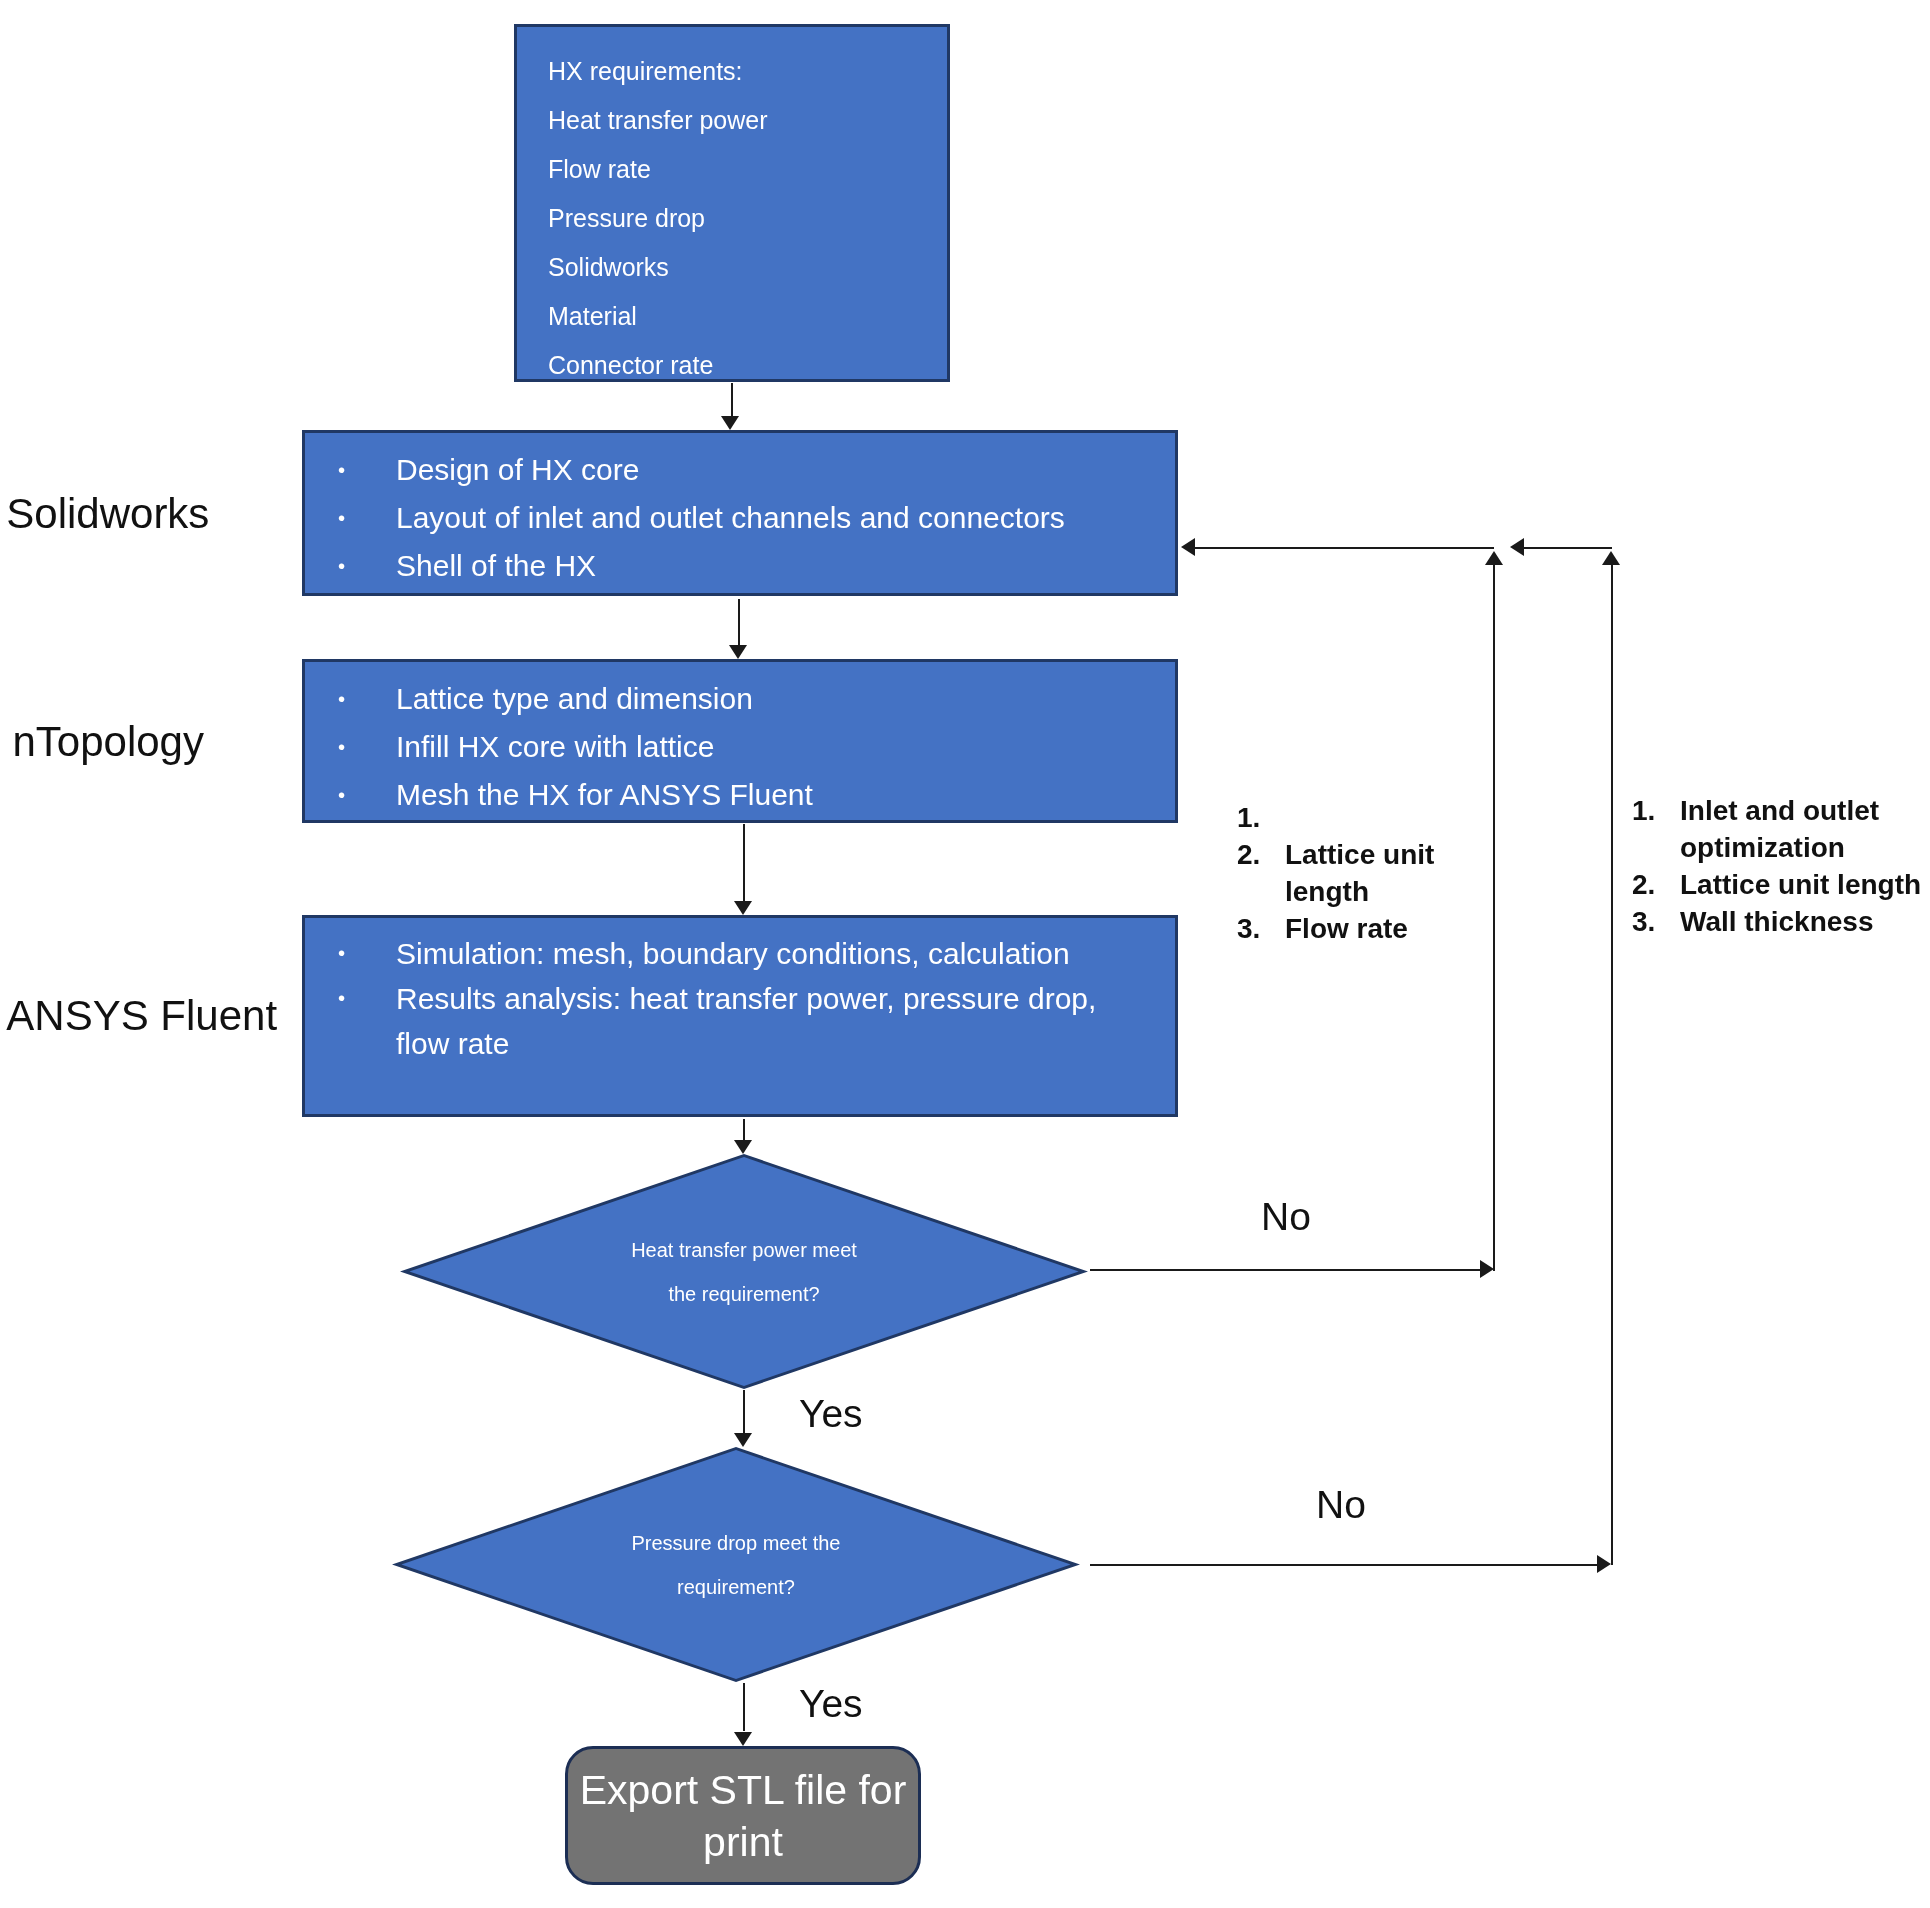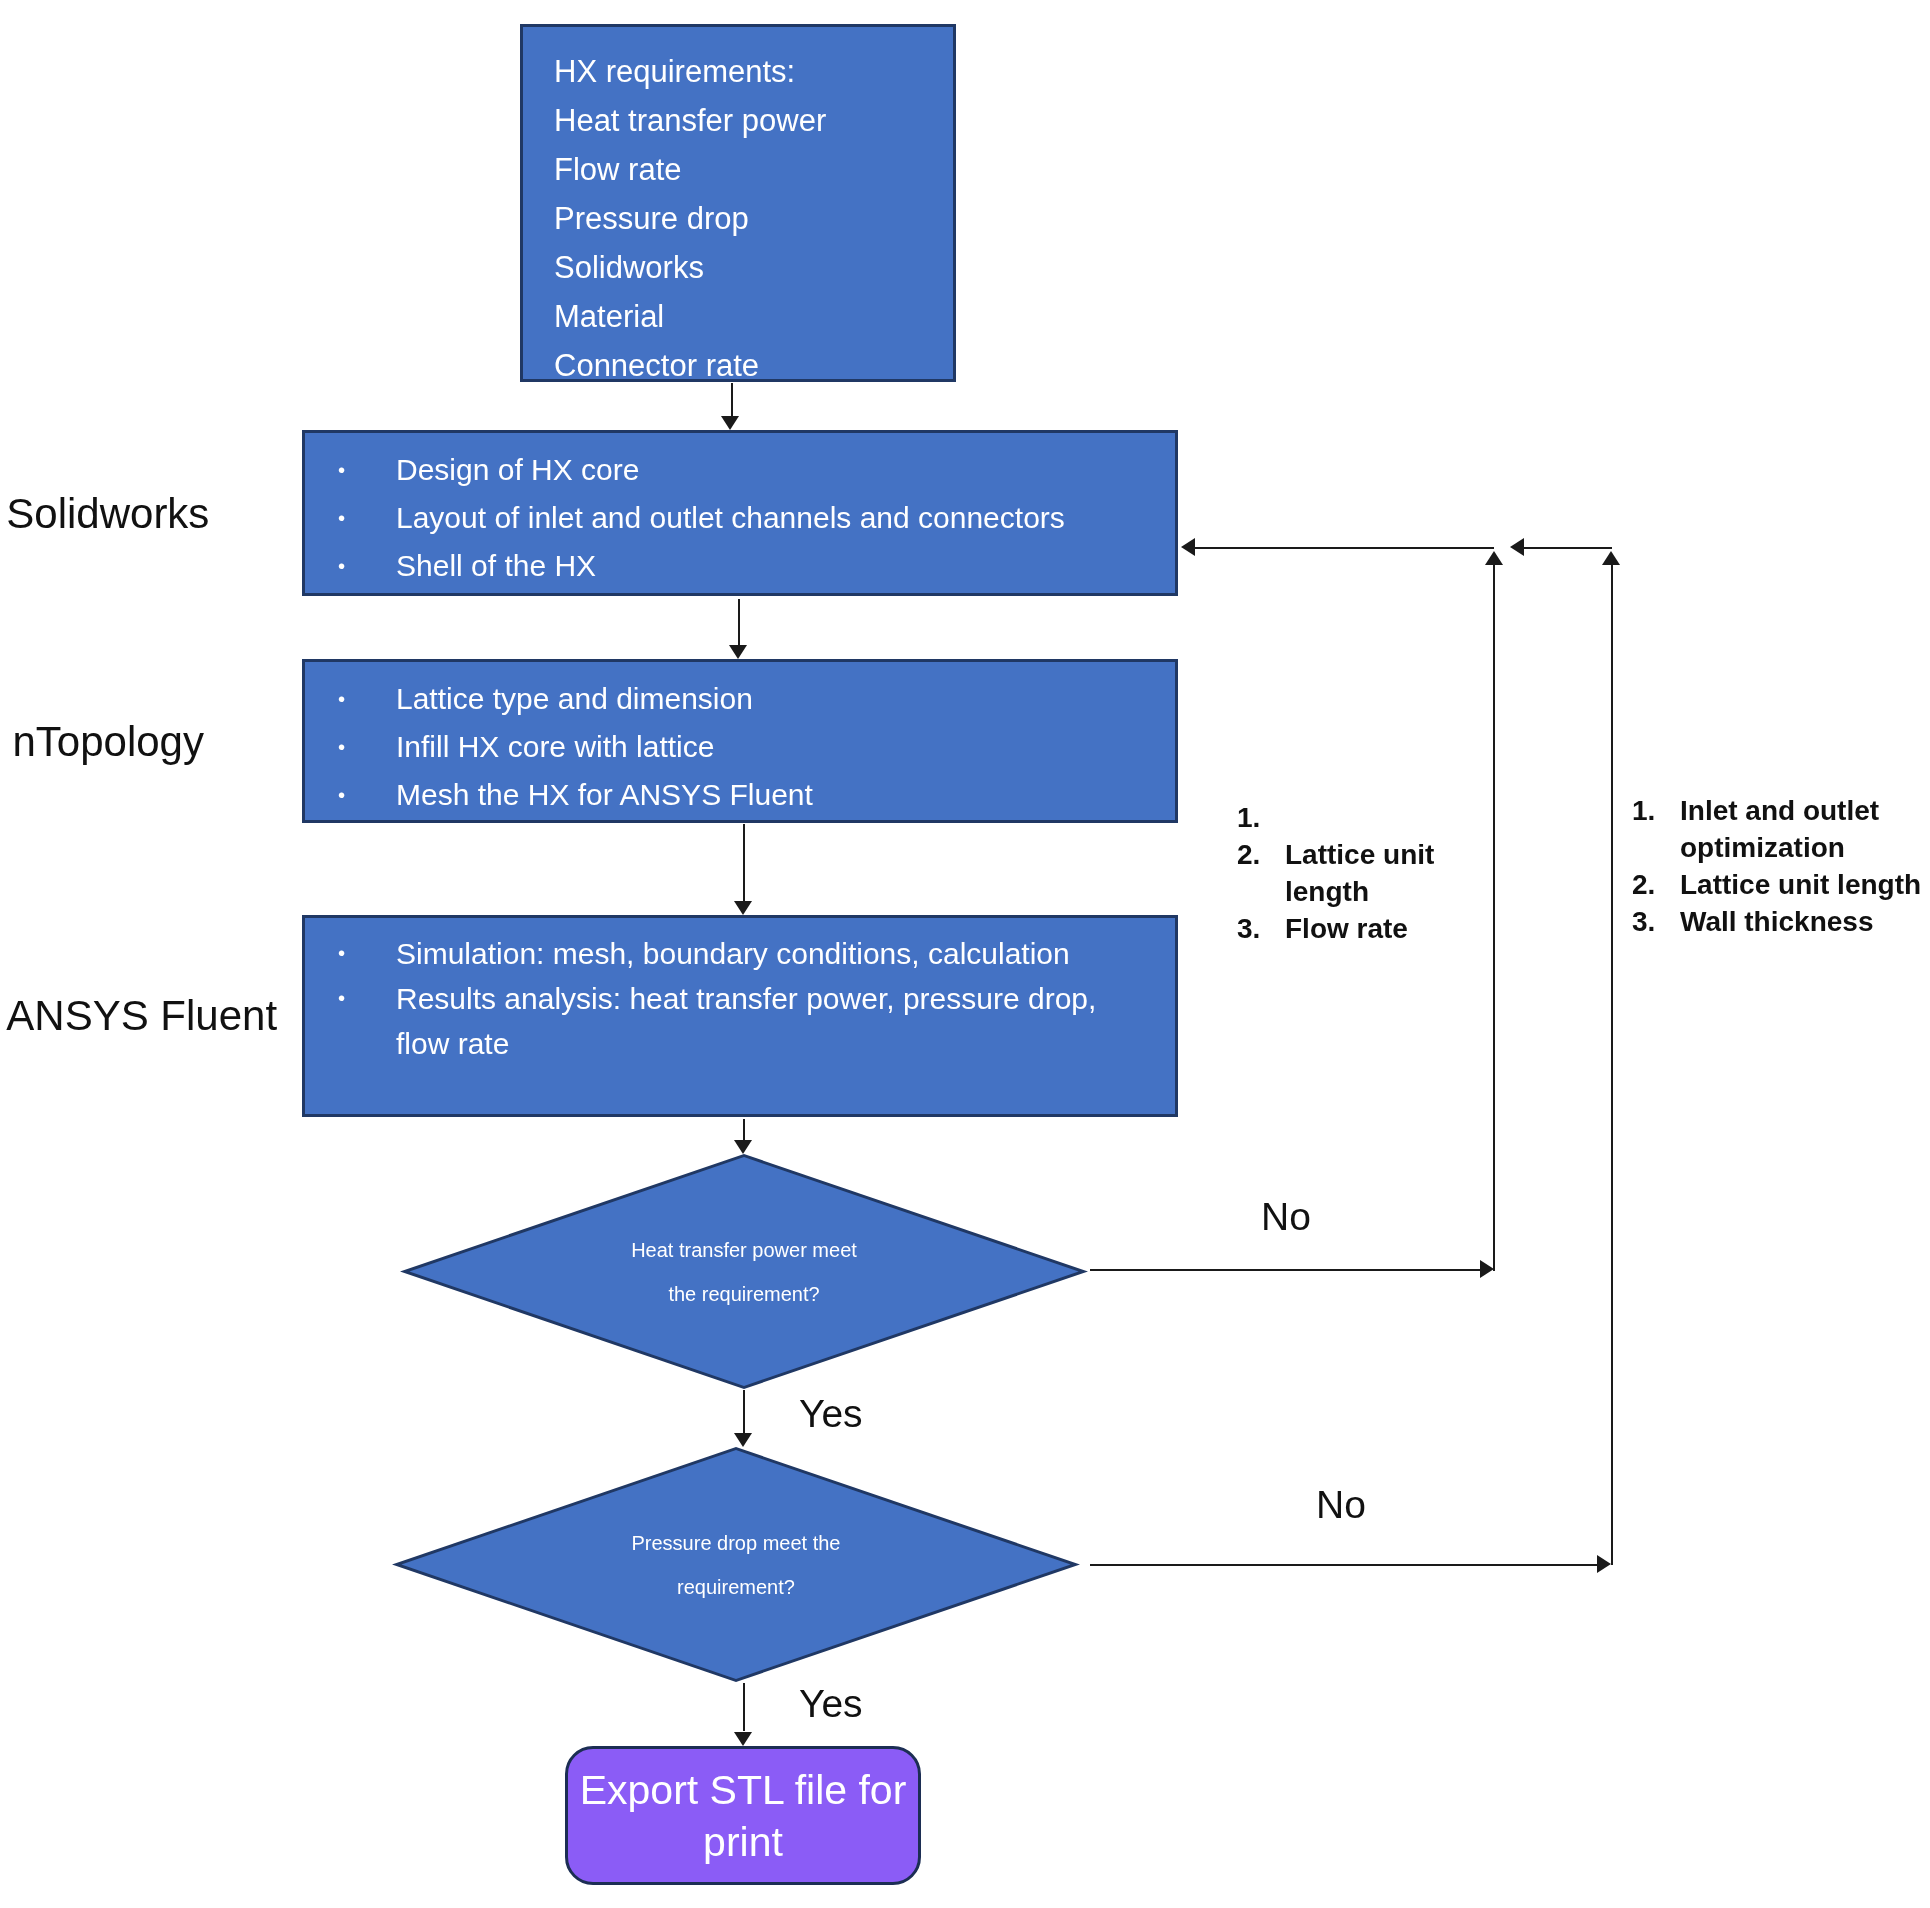--- a/index.html
+++ b/index.html
@@ -5,40 +5,40 @@
   html,body{margin:0;padding:0;background:#ffffff;}
   .canvas{
     position:relative;width:1931px;height:1909px;background:#ffffff;
     font-family:"Liberation Sans", sans-serif;color:#111;overflow:hidden;
   }
   
   .pbox{
     position:absolute;background:#4472C4;border:3.1px solid #203864;
     box-sizing:border-box;color:#fff;
   }
-  .plain-lines{padding:20.3px 12.5px 0 31px;font-size:31px;line-height:49px;margin-left:6px;}
+  .plain-lines{padding:20.3px 12.5px 0 31px;font-size:25px;line-height:49px;}
   .bullet-box{padding-top:12.5px;}
   .row-plain{white-space:nowrap;}
   .row-bullet{display:flex;align-items:flex-start;padding-left:33px;}
   .row-bullet .dot{flex:0 0 58px;font-size:20.3px;line-height:inherit;}
   .row-bullet .txt{flex:1 1 auto;}
   .sw-nt .row-bullet{font-size:30px;line-height:48px;}
   .ansys .row-bullet{font-size:30px;line-height:45px;padding-right:45px;}
   
   .diamond{position:absolute;}
   .dia-border{position:absolute;inset:0;background:#203864;
     clip-path:polygon(50% 0,100% 50%,50% 100%,0 50%);}
   .dia-fill{position:absolute;inset:3.1px 9.4px;background:#4472C4;
     clip-path:polygon(50% 0,100% 50%,50% 100%,0 50%);}
   .dia-text{position:absolute;inset:0;display:flex;align-items:center;justify-content:center;
     text-align:center;color:#fff;font-size:20px;line-height:44px;}
   .dia-text span{display:block;width:250px;}
   
   .termbox{
-    position:absolute;background:#8b5cf6;border:3.9px solid #1c2e54;border-radius:28px;
+    position:absolute;background:#737373;border:3.9px solid #1c2e54;border-radius:28px;
     box-sizing:border-box;color:#fff;display:flex;align-items:center;justify-content:center;
     text-align:center;font-size:41px;line-height:52px;
   }
   
   .tool-label{position:absolute;font-size:42px;color:#111;white-space:nowrap;text-align:right;}
   .edge-label{position:absolute;font-size:39px;color:#111;white-space:nowrap;}
   
   .numlist{position:absolute;font-weight:bold;font-size:28px;line-height:37px;color:#111;}
   .row-number{display:flex;align-items:flex-start;}
   .row-number .num{flex:0 0 48px;}

